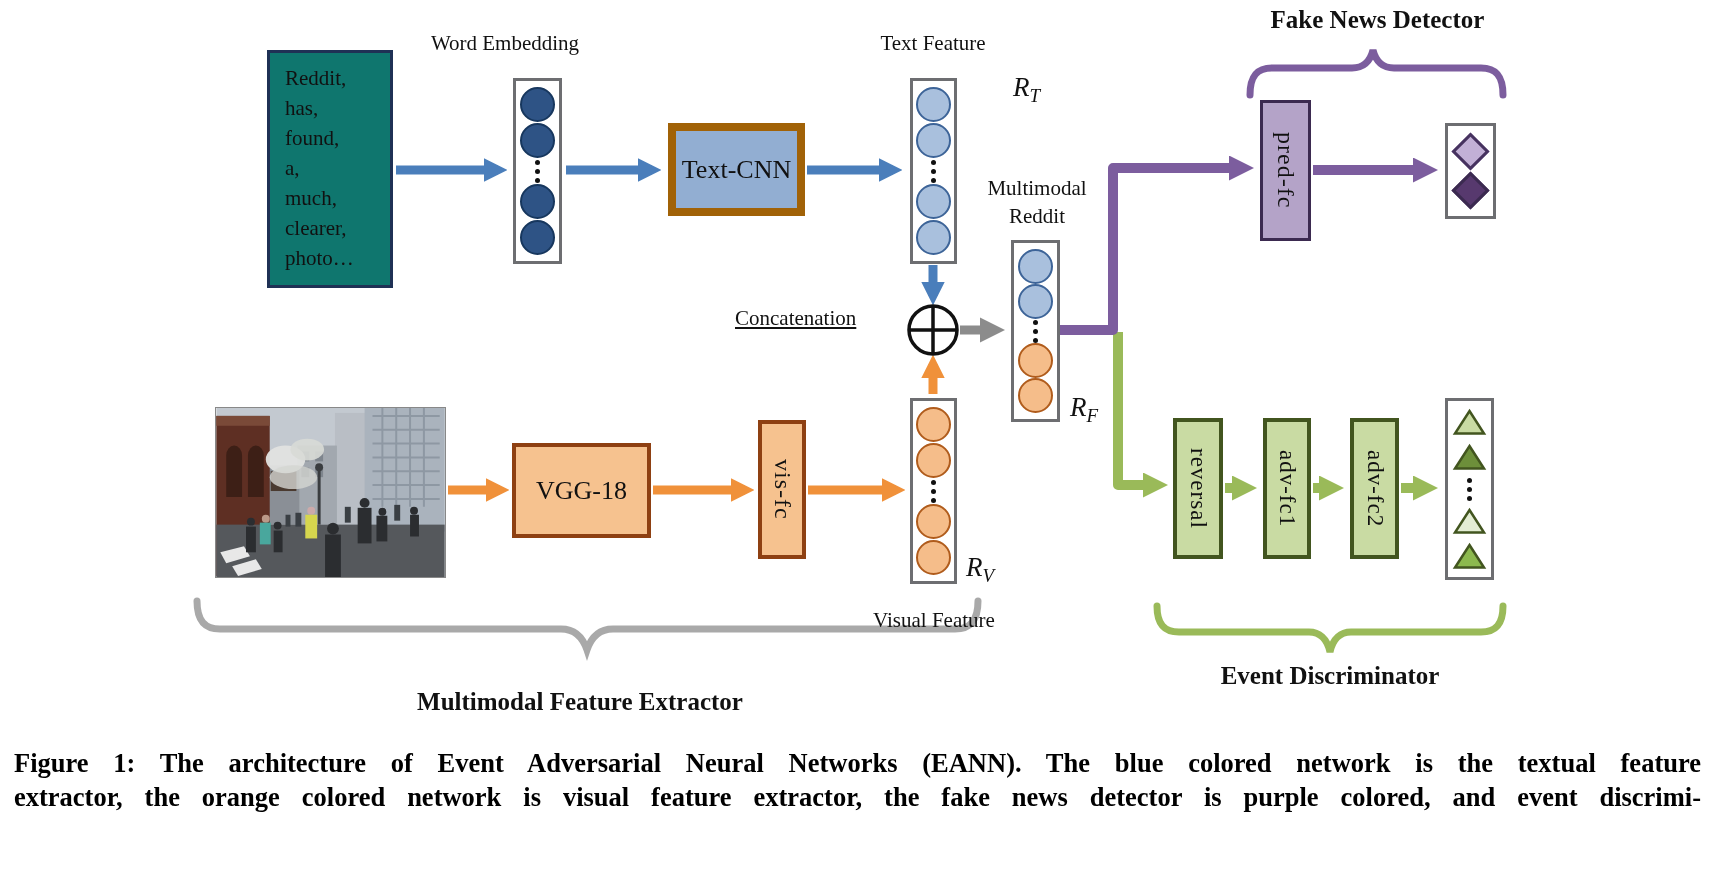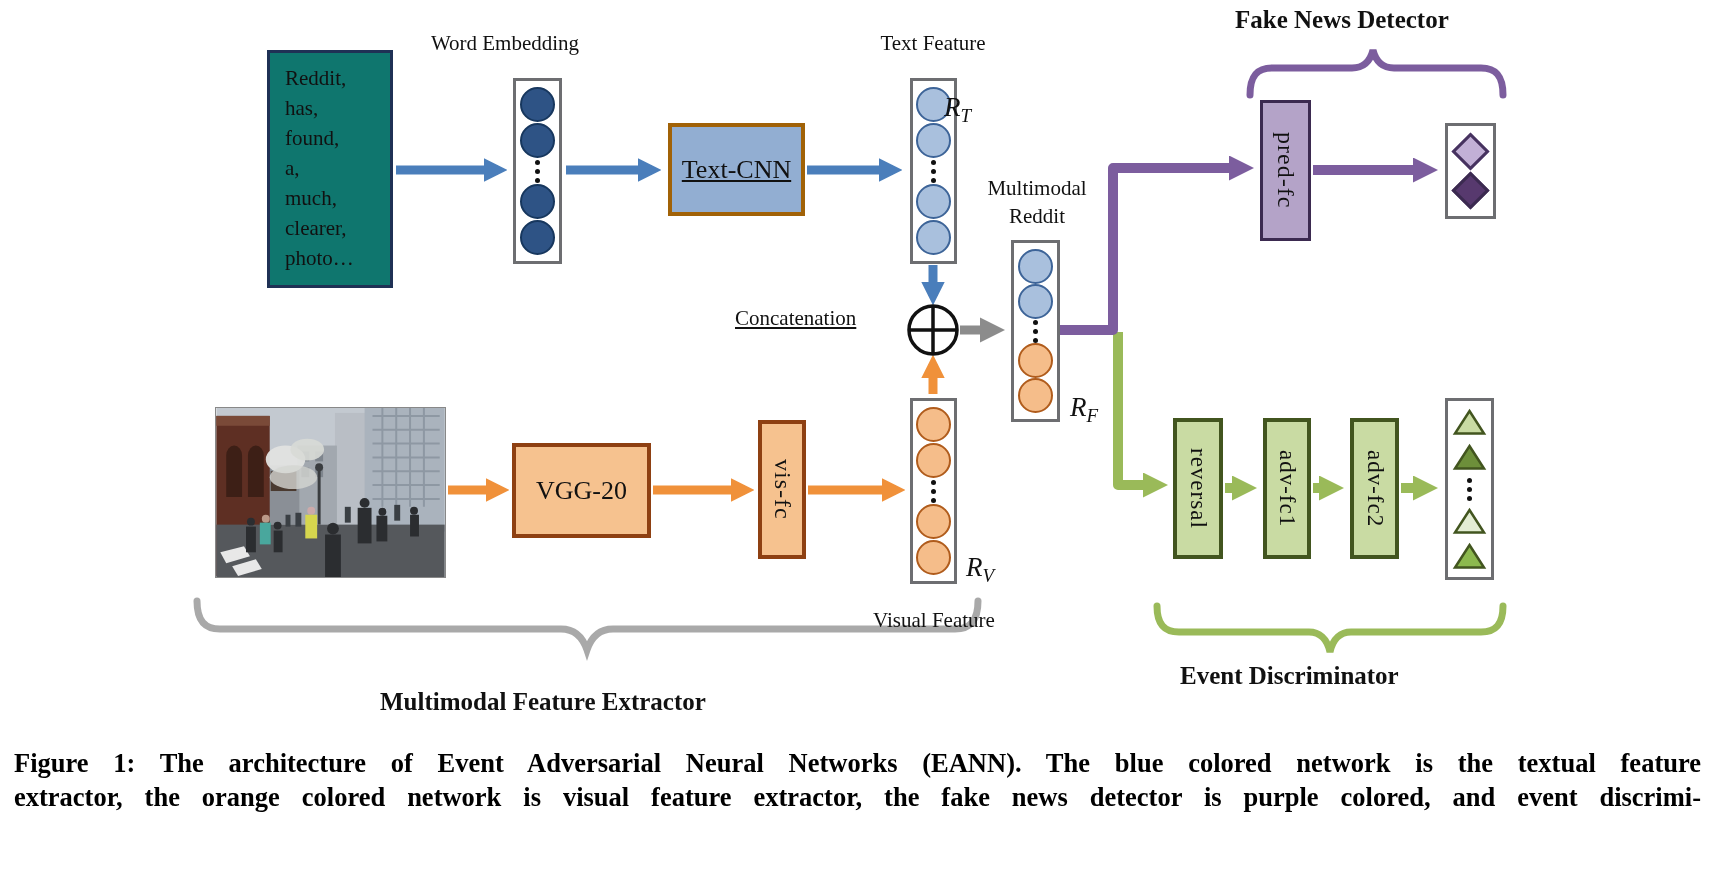--- a/index.html
+++ b/index.html
@@ -25,37 +25,37 @@
 
   
   .block {
     position: absolute; z-index: 2;
     display: flex; align-items: center; justify-content: center;
     color: #111; text-align: center;
   }
   .block.hlabel { font-size: 26px; }
   .vlabel { writing-mode: vertical-rl; font-size: 24px; color: #111; letter-spacing: 1px; }
 
-  .blue-block   { background: #92aed2; border: 4px solid #a16207; text-decoration: underline; }
+  .blue-block   { background: #92aed2; border: 8px solid #a16207; }
   .orange-block { background: #f6c28f; border: 4px solid #8e4012; }
   .purple-block { background: #b4a3c8; border: 3px solid #3b2a50; }
   .green-block  { background: #c9dba3; border: 4px solid #42551f; }
 
   
   .text-input {
     position: absolute; z-index: 2; background: #0f766e;
     border: 3px solid #1f3155; font-size: 21px; line-height: 30px;
     padding: 10px 0 0 15px; white-space: pre-line; color: #111;
   }
 
   
   .lbl { position: absolute; z-index: 3; color: #111; font-size: 21px; text-align: center; }
   .math { position: absolute; z-index: 3; color: #111; font-size: 27px; font-style: italic; }
   .math sub { font-size: 19px; font-style: italic; }
-  .section-title { position: absolute; z-index: 3; color: #111; font-size: 25px; font-weight: bold; text-align: left; }
+  .section-title { position: absolute; z-index: 3; color: #111; font-size: 25px; font-weight: bold; text-align: center; }
 
   
   .pred-output { position: absolute; z-index: 2; border: 3px solid #6d6e71; background: #fff;
     display: flex; flex-direction: column; align-items: center; justify-content: space-evenly; }
   .diamond { width: 27px; height: 27px; transform: rotate(45deg); }
   .d-light { background: #c2b0d6; border: 3px solid #46325f; }
   .d-dark  { background: #57396e; border: 3px solid #3b2a50; }
 
   
   .event-output { position: absolute; z-index: 2; border: 3px solid #6d6e71; background: #fff;
@@ -163,21 +163,21 @@
     <span class="circle c-lightblue"></span>
     <span class="circle c-lightblue"></span>
     <span class="vdots">
         <i></i>
         <i></i>
         <i></i>
       </span>
     <span class="circle c-lightblue"></span>
     <span class="circle c-lightblue"></span>
   </div>
-  <div class="math" style="left:944px; top:72px;margin-top:20px;">
+  <div class="math" style="left:1013px; top:72px;">
     <span>R</span><sub>T</sub>
   </div>
 
   <div class="lbl" style="left:735px; top:306px; width:165px; text-align:left;text-decoration:underline;">Concatenation</div>
 
   <div class="lbl" style="left:947px; top:176px; width:180px;">Multimodal</div>
   <div class="lbl" style="left:947px; top:204px; width:180px;">Reddit</div>
   <div class="column" style="left:1011px; top:240px; width:49px; height:182px;">
     <span class="circle c-lightblue"></span>
     <span class="circle c-lightblue"></span>
@@ -242,21 +242,21 @@
     <rect x="44" y="116" width="11" height="22" fill="#49a79d"></rect>
     <g fill="#3a3f44">
       <rect x="130" y="100" width="6" height="16"></rect>
         <rect x="180" y="98" width="6" height="16"></rect>
       <rect x="80" y="106" width="6" height="14"></rect>
         <rect x="70" y="108" width="5" height="12"></rect>
     </g>
   </svg>
 
   <div class="block orange-block hlabel" style="left:512px; top:443px; width:139px; height:95px;">
-    <span>VGG-20</span>
+    <span>VGG-18</span>
   </div>
 
   <div class="block orange-block" style="left:758px; top:420px; width:48px; height:139px;">
     <span class="vlabel">vis-fc</span>
   </div>
 
   <div class="column" style="left:910px; top:398px; width:47px; height:186px;">
     <span class="circle c-orange"></span>
     <span class="circle c-orange"></span>
     <span class="vdots">

